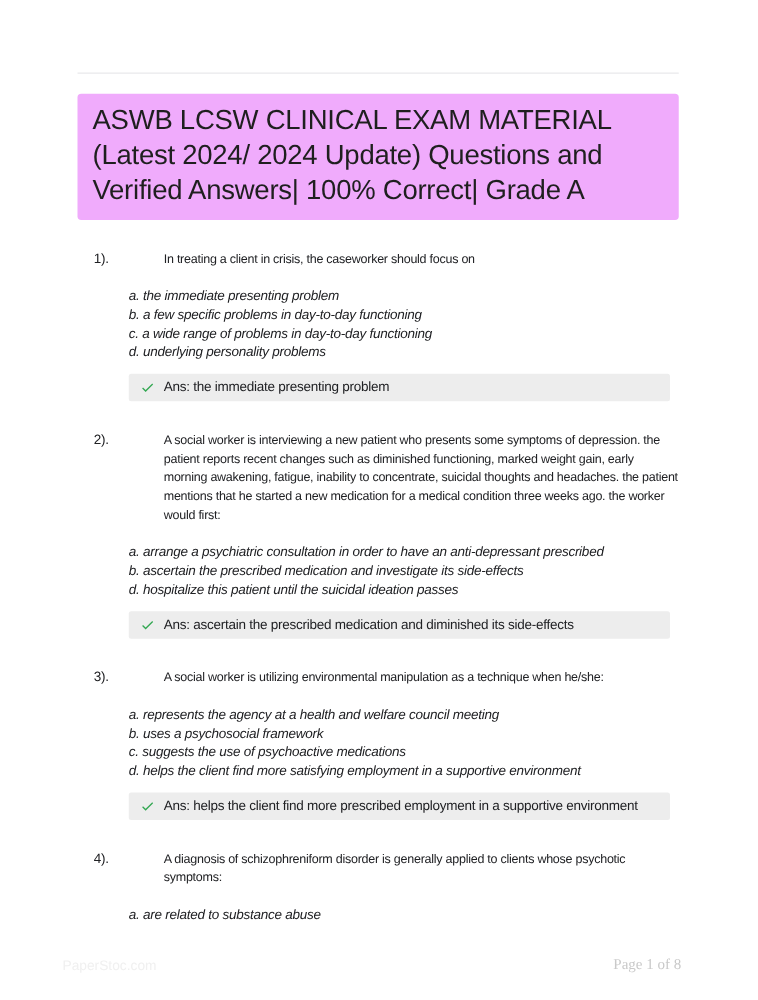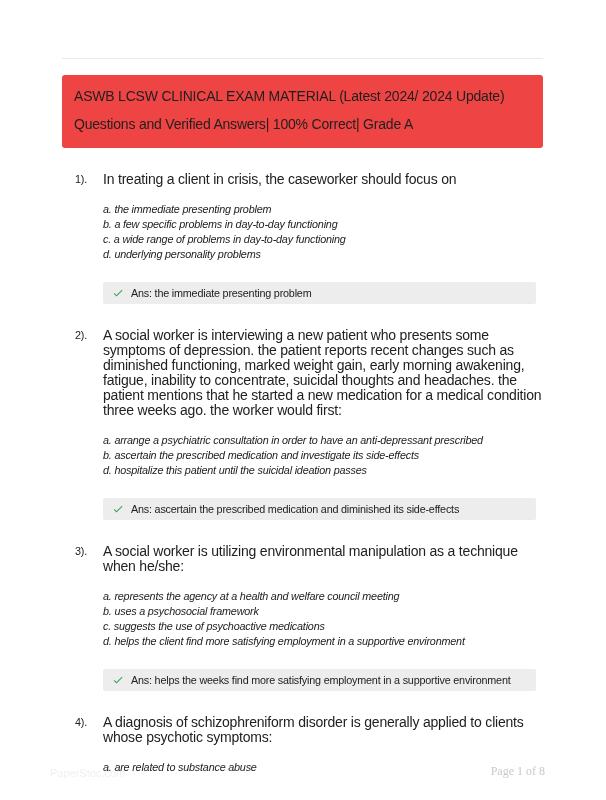--- a/index.html
+++ b/index.html
@@ -17,54 +17,55 @@
     left: 62px;
     top: 58px;
     width: 481px;
   }
   .header-rule {
     height: 1px;
     background: #e9e9ec;
     margin-bottom: 16px;
   }
   .title-box {
-    background: #ef4444;
+    background: #f0abfc;
     border-radius: 3px;
     padding: 7px 12px 10px 12px;
-    font-size: 14px;
+    font-size: 22px;
     line-height: 28px;
     font-weight: 500;
     letter-spacing: -0.2px;
     color: #1f1f1f;
   }
   .question { margin-top: 24px; }
   .q-row { display: flex; }
   .q-num {
     margin-left: 13px;
     width: 28px;
     flex-shrink: 0;
     font-size: 10.8px;
     line-height: 15px;
     letter-spacing: -0.2px;
   }
   .q-text {
     flex: 1;
-    font-size: 14px;
+    font-size: 10px;
     line-height: 15px;
     letter-spacing: -0.2px;
+    margin-left: 28px;
   }
   .options { margin: 15px 0 0 41px; }
   .option {
     font-size: 10.8px;
     line-height: 15px;
     letter-spacing: -0.2px;
     font-style: italic;
   }
   .answer-box {
-    margin: 20px 0 0 41px;
+    margin: 9px 0 0 41px;
     width: 433px;
     height: 22px;
     box-sizing: border-box;
     background: #ededed;
     border-radius: 2px;
     display: flex;
     align-items: center;
     padding-left: 9px;
   }
   .check-icon {
@@ -163,21 +164,21 @@
       <div class="option">b. uses a psychosocial framework</div>
       <div class="option">c. suggests the use of psychoactive medications</div>
       <div class="option">d. helps the client find more satisfying employment in a supportive environment</div>
     </div>
     <div class="answer-box">
       <span class="check-icon">
         <svg width="12" height="12" viewBox="0 0 24 24">
             <path fill="#34a853" d="M9 16.17 4.83 12l-1.42 1.41L9 19 21 7l-1.41-1.41z"></path>
           </svg>
       </span>
-      <span class="answer-text">Ans: helps the weeks find more satisfying employment in a supportive environment</span>
+      <span class="answer-text">Ans: helps the client find more prescribed employment in a supportive environment</span>
     </div>
   </div>
 
   <div class="question">
     <div class="q-row">
       <span class="q-num">4).</span>
       <div class="q-text">A diagnosis of schizophreniform disorder is generally applied to clients whose psychotic symptoms:</div>
     </div>
     <div class="options">
       <div class="option">a. are related to substance abuse</div>

